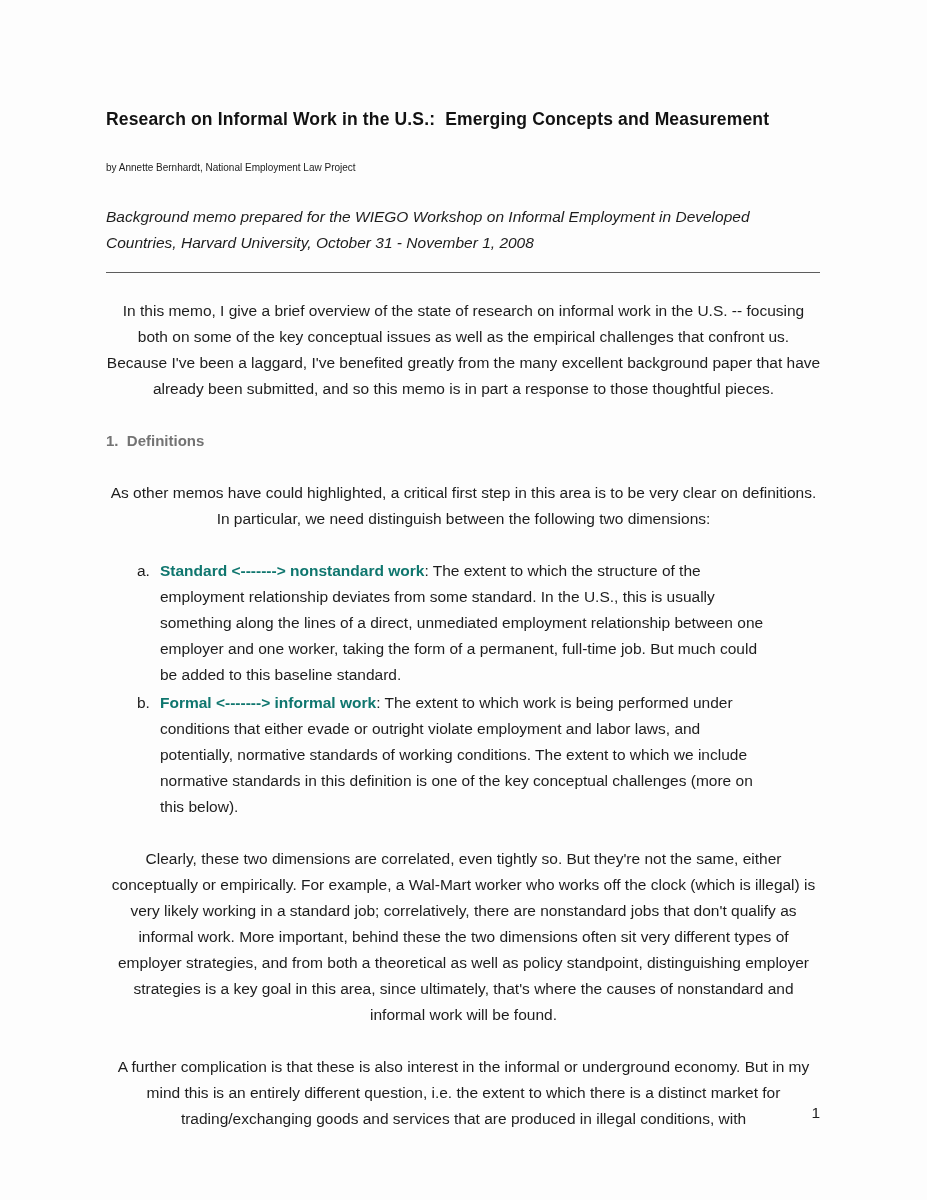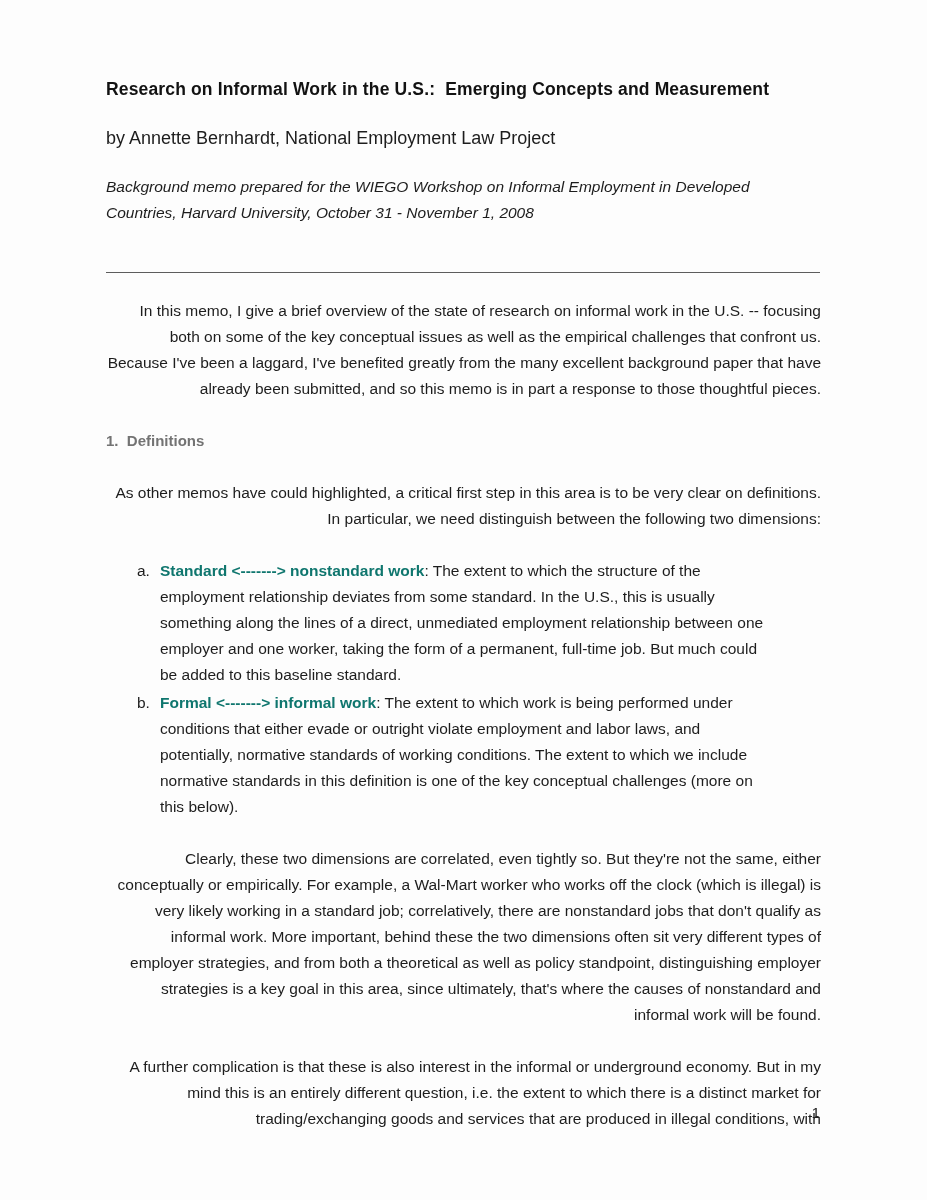--- a/index.html
+++ b/index.html
@@ -27,28 +27,28 @@
     left: 106px;
     top: 0;
     width: 715px;
   }
 
   .doc-title {
     font-size: 17.5px;
     font-weight: bold;
     letter-spacing: 0.15px;
     margin: 0;
-    padding-top: 76px;
+    padding-top: 106px;
     line-height: 26px;
     color: #121212;
     white-space: pre;
   }
 
   .byline {
-    font-size: 18px;
+    font-size: 10px;
     line-height: 26px;
     margin: 0;
     padding-top: 23px;
     color: #1d1d1d;
   }
 
   .memo-note {
     font-size: 15.5px;
     line-height: 26px;
     margin: 0;
@@ -72,21 +72,21 @@
     left: 106px;
     top: 298px;
     width: 715px;
   }
 
   p.para {
     font-size: 15.5px;
     line-height: 26px;
     margin: 0 0 26px 0;
     color: #1d1d1d;
-    text-align: right;
+    text-align: center;
   }
 
   p.para.tight {
     margin-bottom: 12px;
   }
 
   h2.section-heading {
     font-size: 15px;
     font-weight: bold;
     line-height: 26px;

